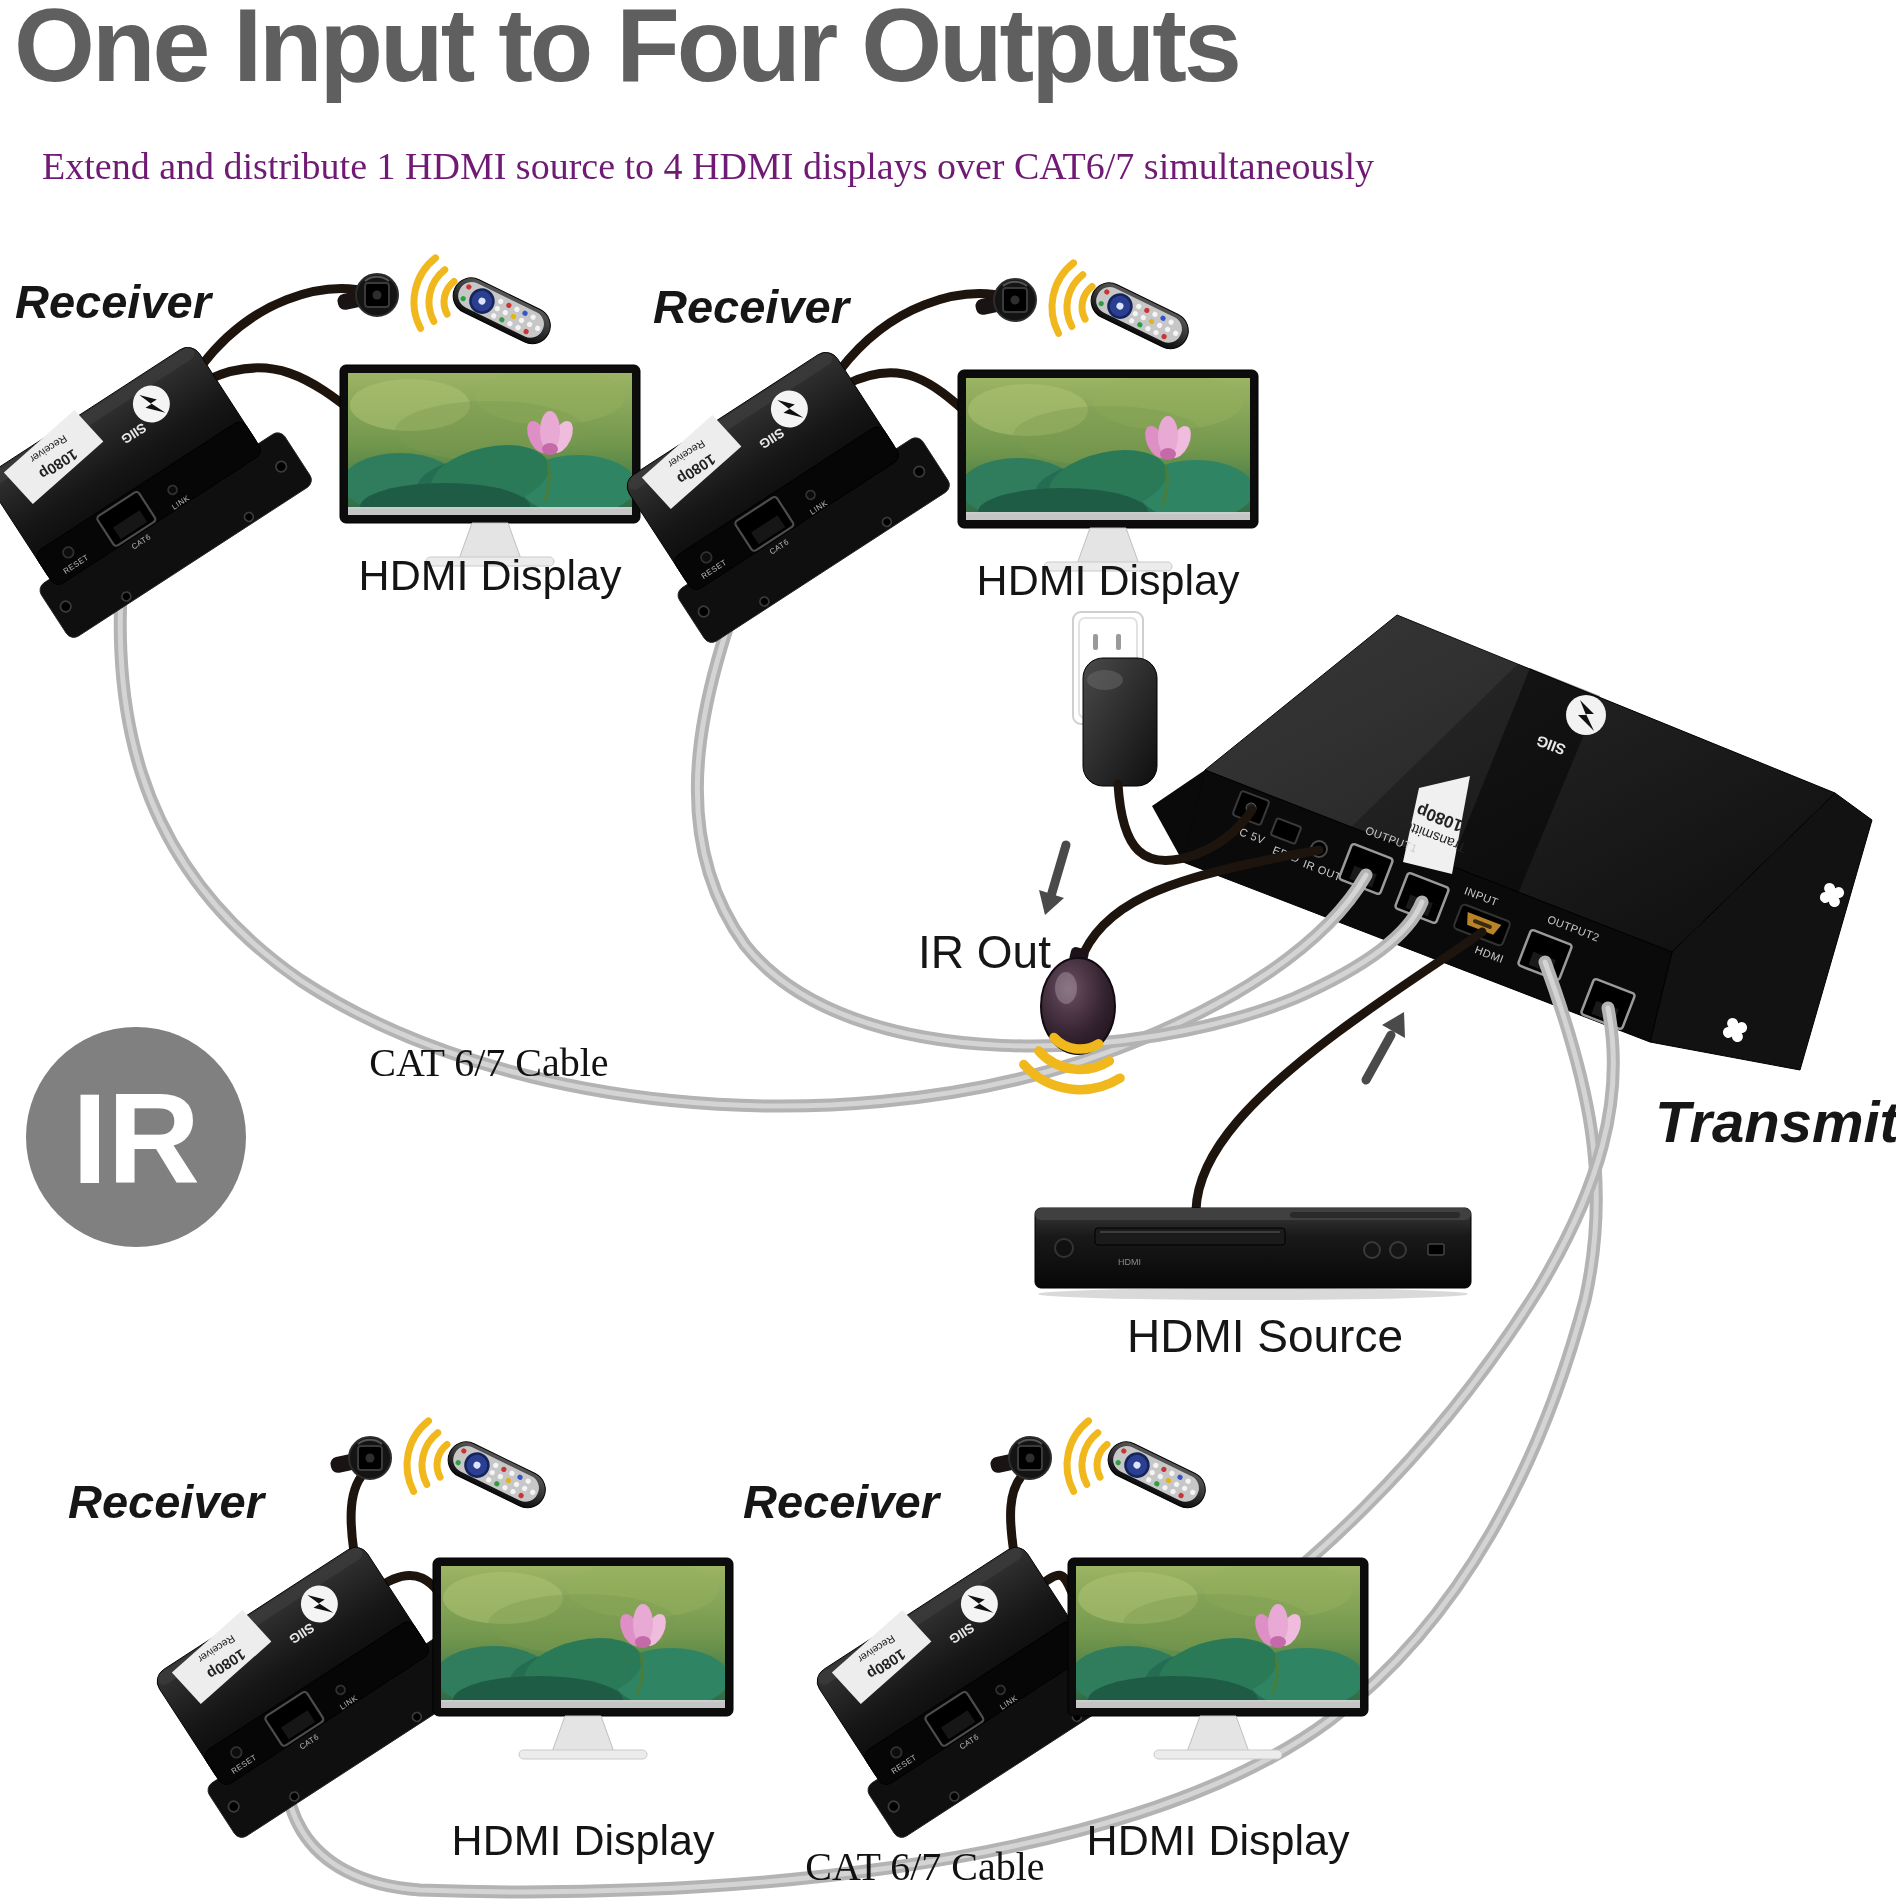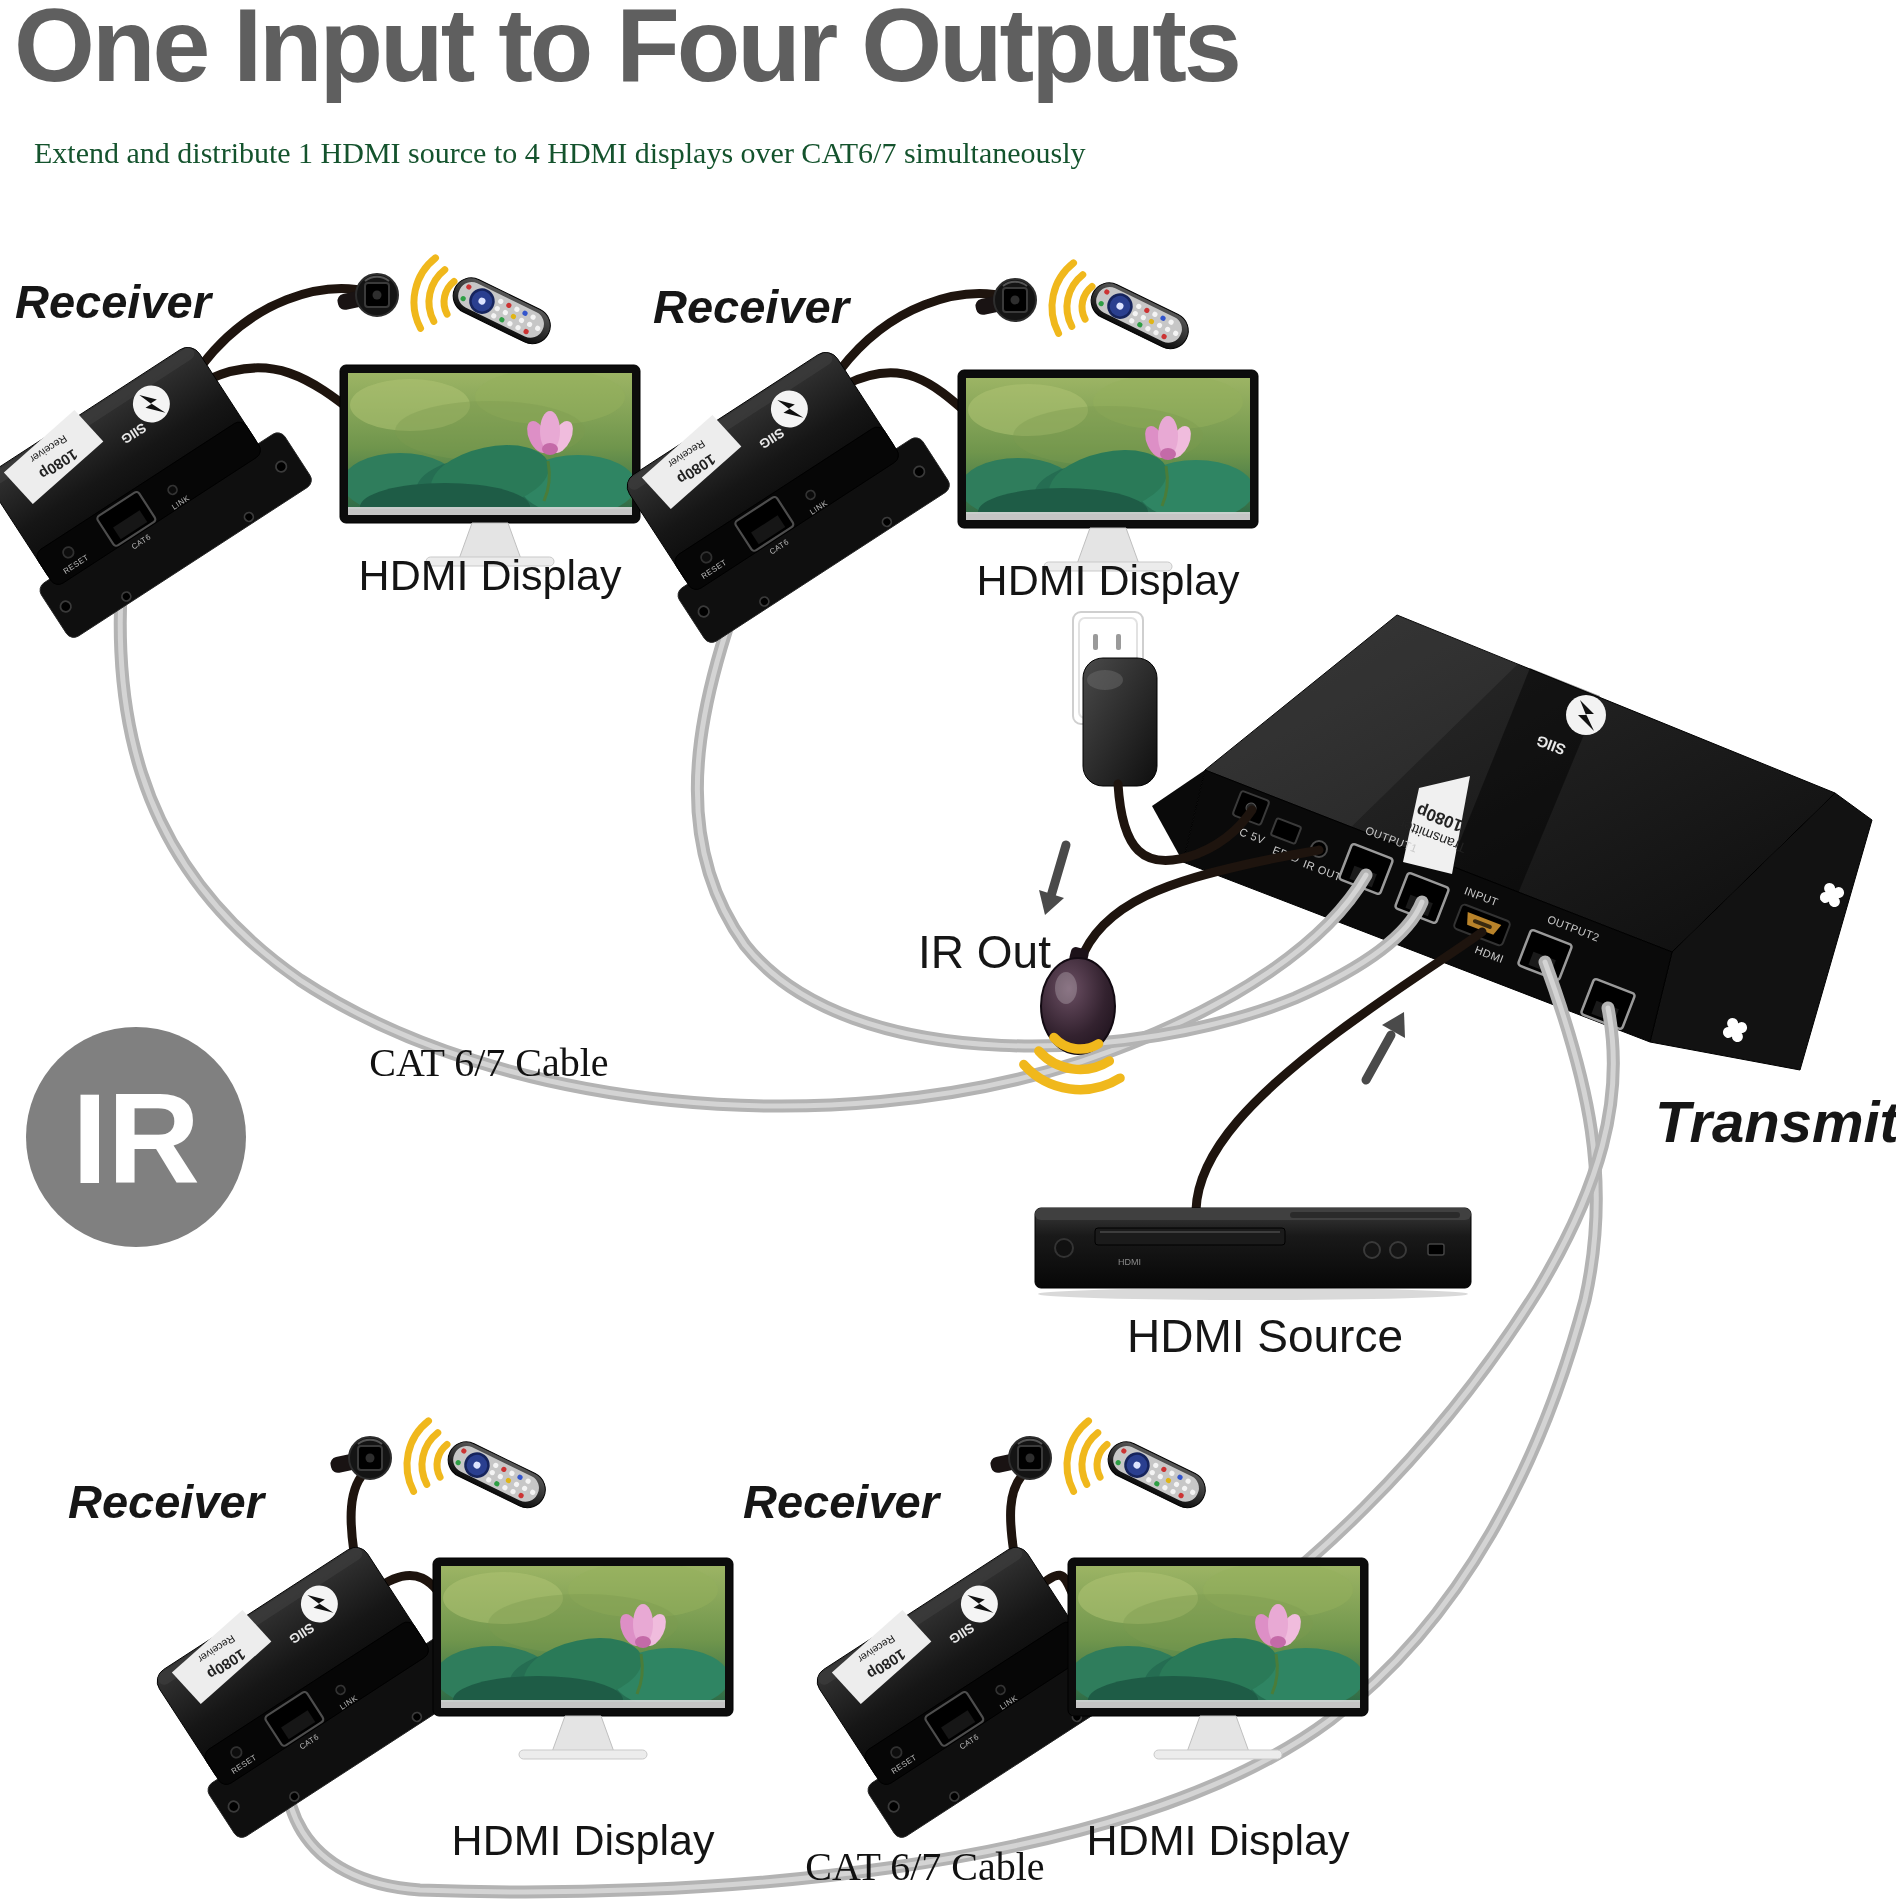--- a/index.html
+++ b/index.html
@@ -6,22 +6,22 @@
   .stage {
     position:relative; width:1896px; height:1900px; background:#ffffff;
     font-family:"Liberation Sans", sans-serif; overflow:hidden;
   }
   .title {
     position:absolute; left:14px; top:-14px; margin:0;
     font-size:104px; font-weight:700; letter-spacing:-3px; color:#5f5f5f;
     white-space:nowrap;
   }
   .subtitle {
-    position:absolute; left:26px; top:128px; margin:8px;
-    font-family:"Liberation Serif", serif; font-size:30px; color:#14532d;
+    position:absolute; left:26px; top:128px; margin:16px;
+    font-family:"Liberation Serif", serif; font-size:38px; color:#701a75;
     white-space:nowrap;
   }
   svg.diagram { position:absolute; left:0; top:0; }
   svg text { font-family:"Liberation Sans", sans-serif; }
   .rx-label   { font-size:47px; font-weight:700; font-style:italic; fill:#161616; }
   .disp-label { font-size:43px; fill:#141414; text-anchor:middle; }
   .plain-label{ font-size:46px; fill:#161616; }
   .tx-label   { font-size:58px; font-weight:700; font-style:italic; fill:#161616; }
   .cat-label  { font-family:"Liberation Serif", serif; font-size:40px; fill:#111; text-anchor:middle; }
   .ir-badge-text { font-size:128px; font-weight:700; fill:#ffffff; text-anchor:middle; }

